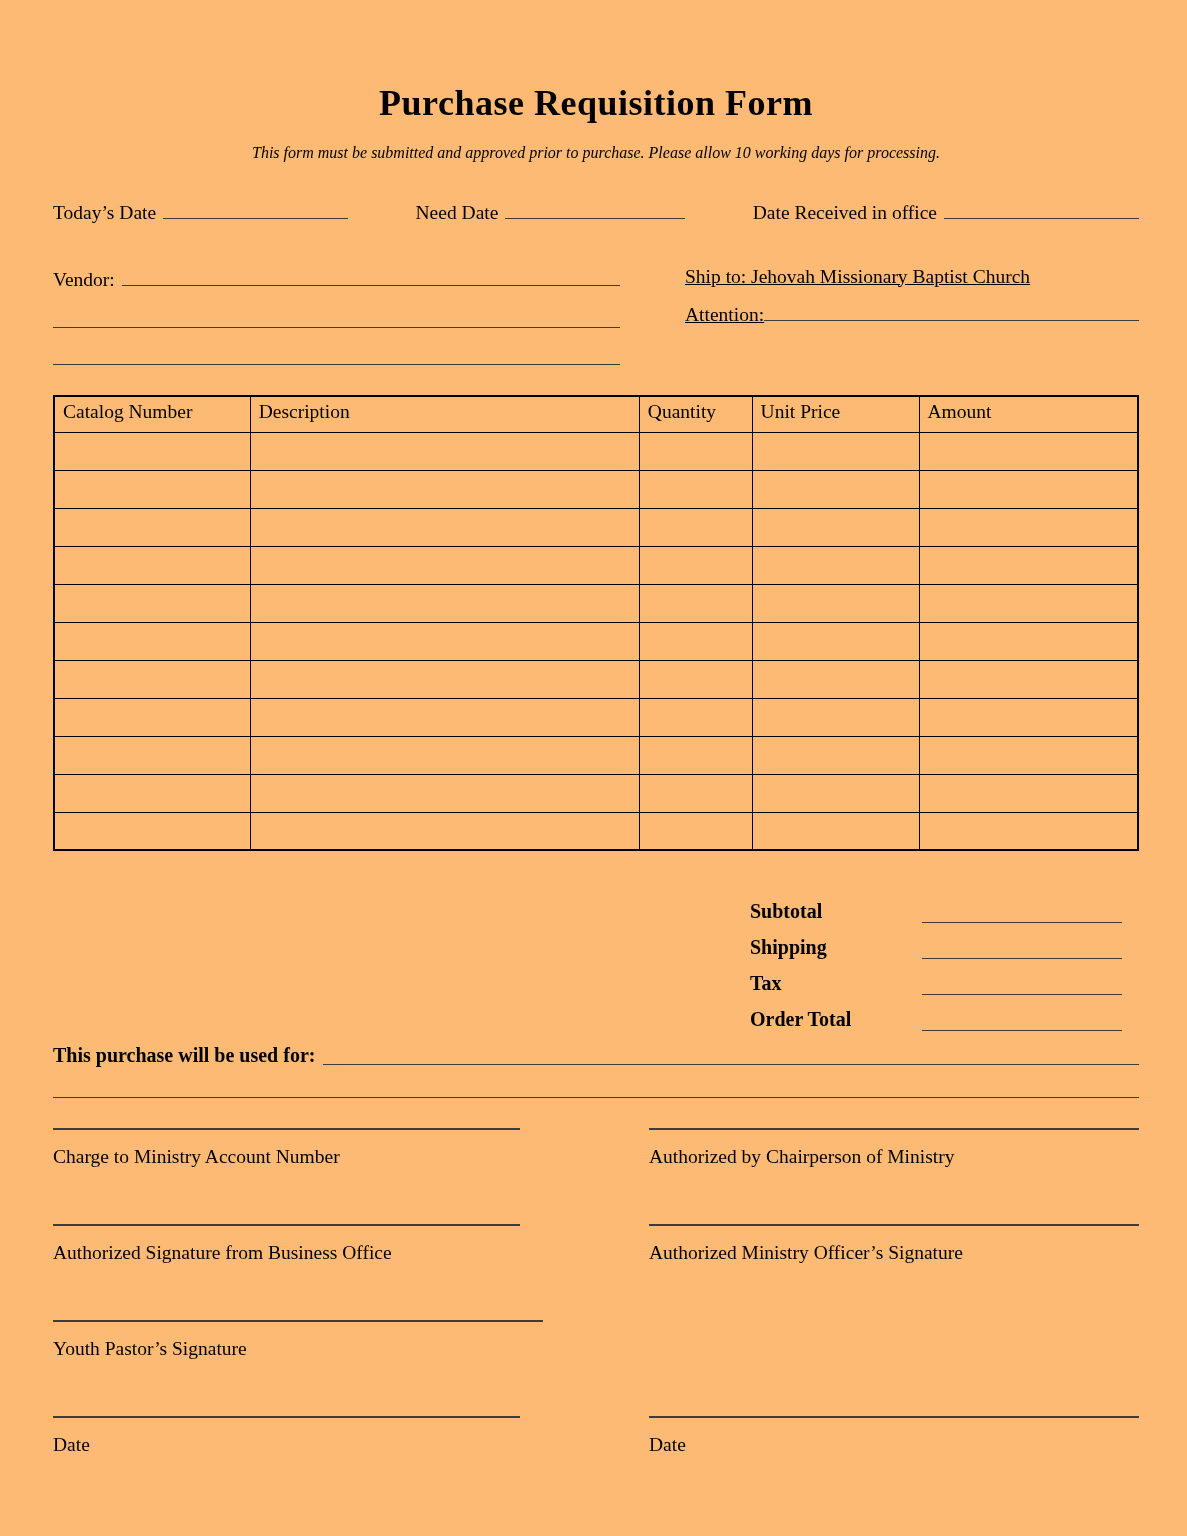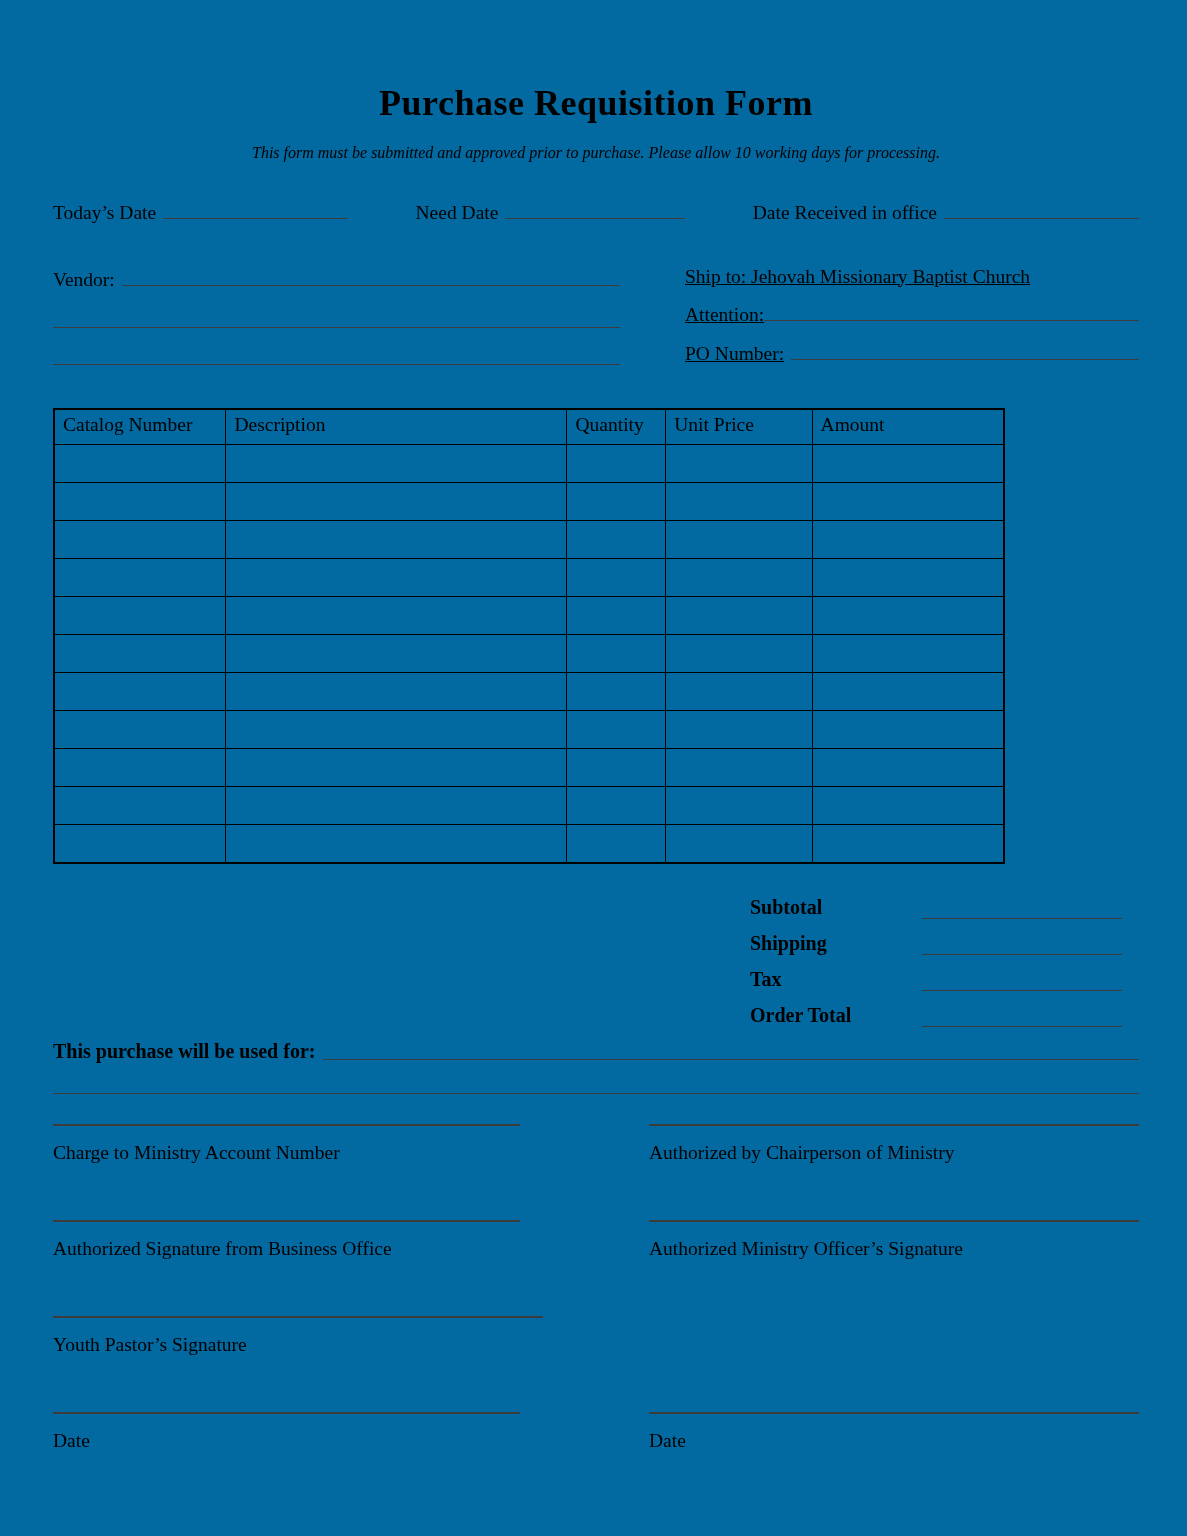--- a/index.html
+++ b/index.html
@@ -2,21 +2,21 @@
 <html><head>
 <meta charset="utf-8">
 <style>
   html, body { margin: 0; padding: 0; background: #ffffff; }
   .page {
     position: relative;
     width: 1187px;
     height: 1536px;
     box-sizing: border-box;
     padding: 82px 48px 0 53px;
-    background: #0369a1;
+    background: #fdba74;
     color: #000000;
     font-family: "Liberation Serif", "DejaVu Serif", serif;
     font-size: 19.5px;
     overflow: hidden;
   }
 
   
   .title {
     margin: 0 0 20px 0;
     text-align: center;
@@ -61,25 +61,25 @@
     border-bottom: 1.7px solid #3c3c3c;
     height: 36px;
     margin: 0;
   }
   .ship-col { flex: 1 1 auto; text-decoration: underline; }
   .ship-col .row { margin-bottom: 13px; }
   .ship-col .field { margin-bottom: 13px; }
 
   
   table.items {
-    width: 952px;
+    width: 1086px;
     border-collapse: collapse;
     table-layout: fixed;
     border: 2.5px solid #000;
-    margin-bottom: 32px;
+    margin-bottom: 49px;
   }
   table.items th, table.items td {
     border: 1.7px solid #000;
     padding: 4px 8px;
     font-weight: normal;
     text-align: left;
     font-size: 19.5px;
     vertical-align: top;
   }
   table.items thead tr { height: 36px; }
@@ -150,24 +150,20 @@
       </div>
       <div class="blank-line"></div>
       <div class="blank-line"></div>
     </div>
     <div class="ship-col">
       <div class="row">Ship to: Jehovah Missionary Baptist Church</div>
       <div class="field">
         <span>Attention:</span>
         <span class="line grow"></span>
       </div>
-      <div class="field">
-        <span class="lbl">PO Number:</span>
-        <span class="line grow"></span>
-      </div>
     </div>
   </div>
 
   <table class="items">
     <colgroup>
       <col class="c-catalog">
         <col class="c-desc">
         <col class="c-qty">
         <col class="c-price">
         <col class="c-amount">

